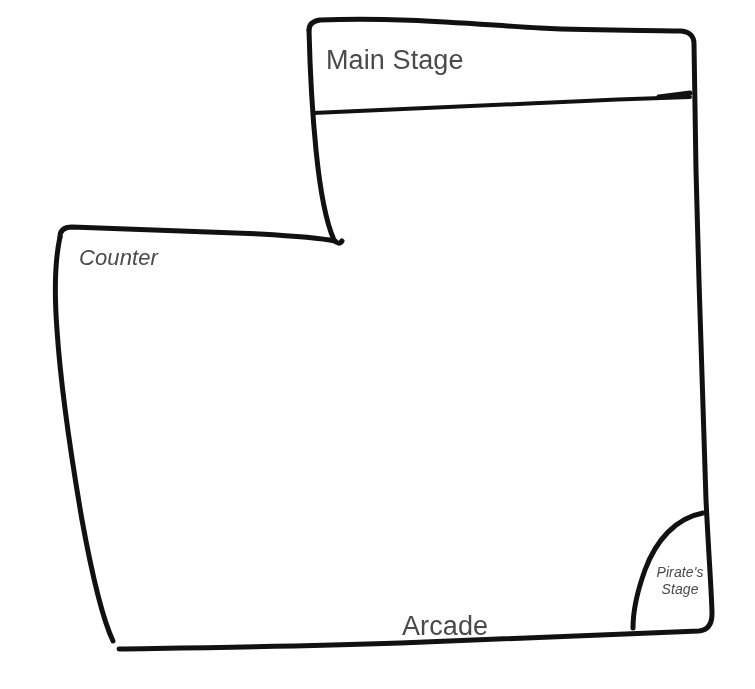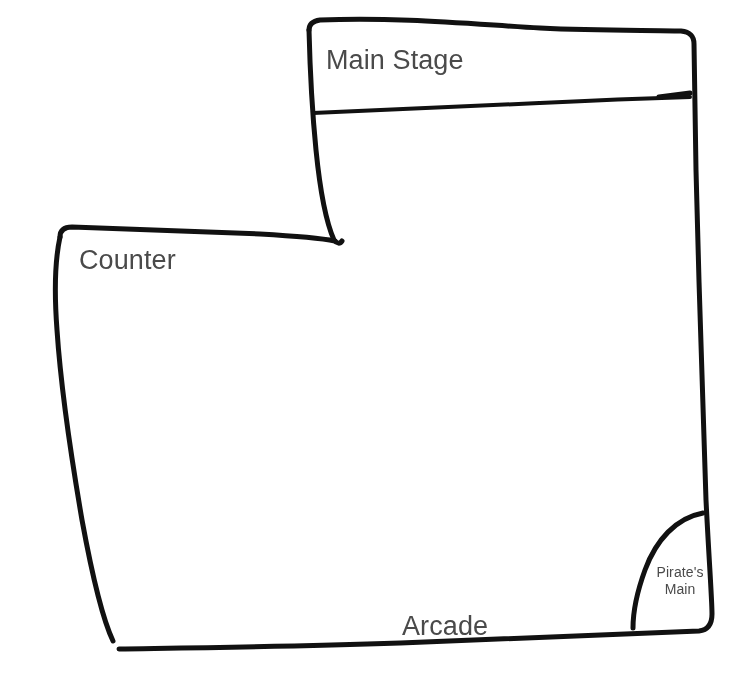--- a/index.html
+++ b/index.html
@@ -62,20 +62,21 @@
     left: 648px;
     top: 564px;
     font-size: 14px;
     line-height: 1.18;
     text-align: center;
     white-space: normal;
     width: 64px;
   }
   #label-pirates-cove .lbl-line {
     display: block;
+    font-style: italic;
   }
 </style>
 </head>
 <body style="background: rgb(255, 255, 255);">
 
 <div id="canvas-wrap" style="background: rgb(255, 255, 255);">
 
   <svg id="floorplan-svg" viewBox="0 0 755 689">
 
     <path class="wall" stroke-width="5" d="M 309 30
@@ -112,22 +113,22 @@
     <path class="wall" stroke-width="5" d="M 659 97 L 690 93" stroke="#111111"></path>
 
     <path class="wall" stroke-width="5" d="M 703 513
              C 676 518, 656 540, 645 570
              C 637 592, 633 614, 633 628" stroke="#111111"></path>
 
   </svg>
 
   <div class="room-label" id="label-main-stage" style="color: rgb(74, 74, 74); font-size: 27px;">Main Stage</div>
 
-  <div class="room-label" id="label-counter" style="color: rgb(74, 74, 74); font-size: 27px;">Counter</div>
+  <div class="room-label" id="label-counter" style="color: rgb(74, 74, 74); font-size: 22px; font-style: italic;">Counter</div>
 
   <div class="room-label" id="label-arcade" style="color: rgb(74, 74, 74); font-size: 27px;">Arcade</div>
 
   <div class="room-label" id="label-pirates-cove" style="color: rgb(74, 74, 74); font-size: 14px;">
     <span class="lbl-line">Pirate's</span>
-    <span class="lbl-line">Main</span>
+    <span class="lbl-line">Stage</span>
   </div>
 
 </div>
 
 </body></html>

